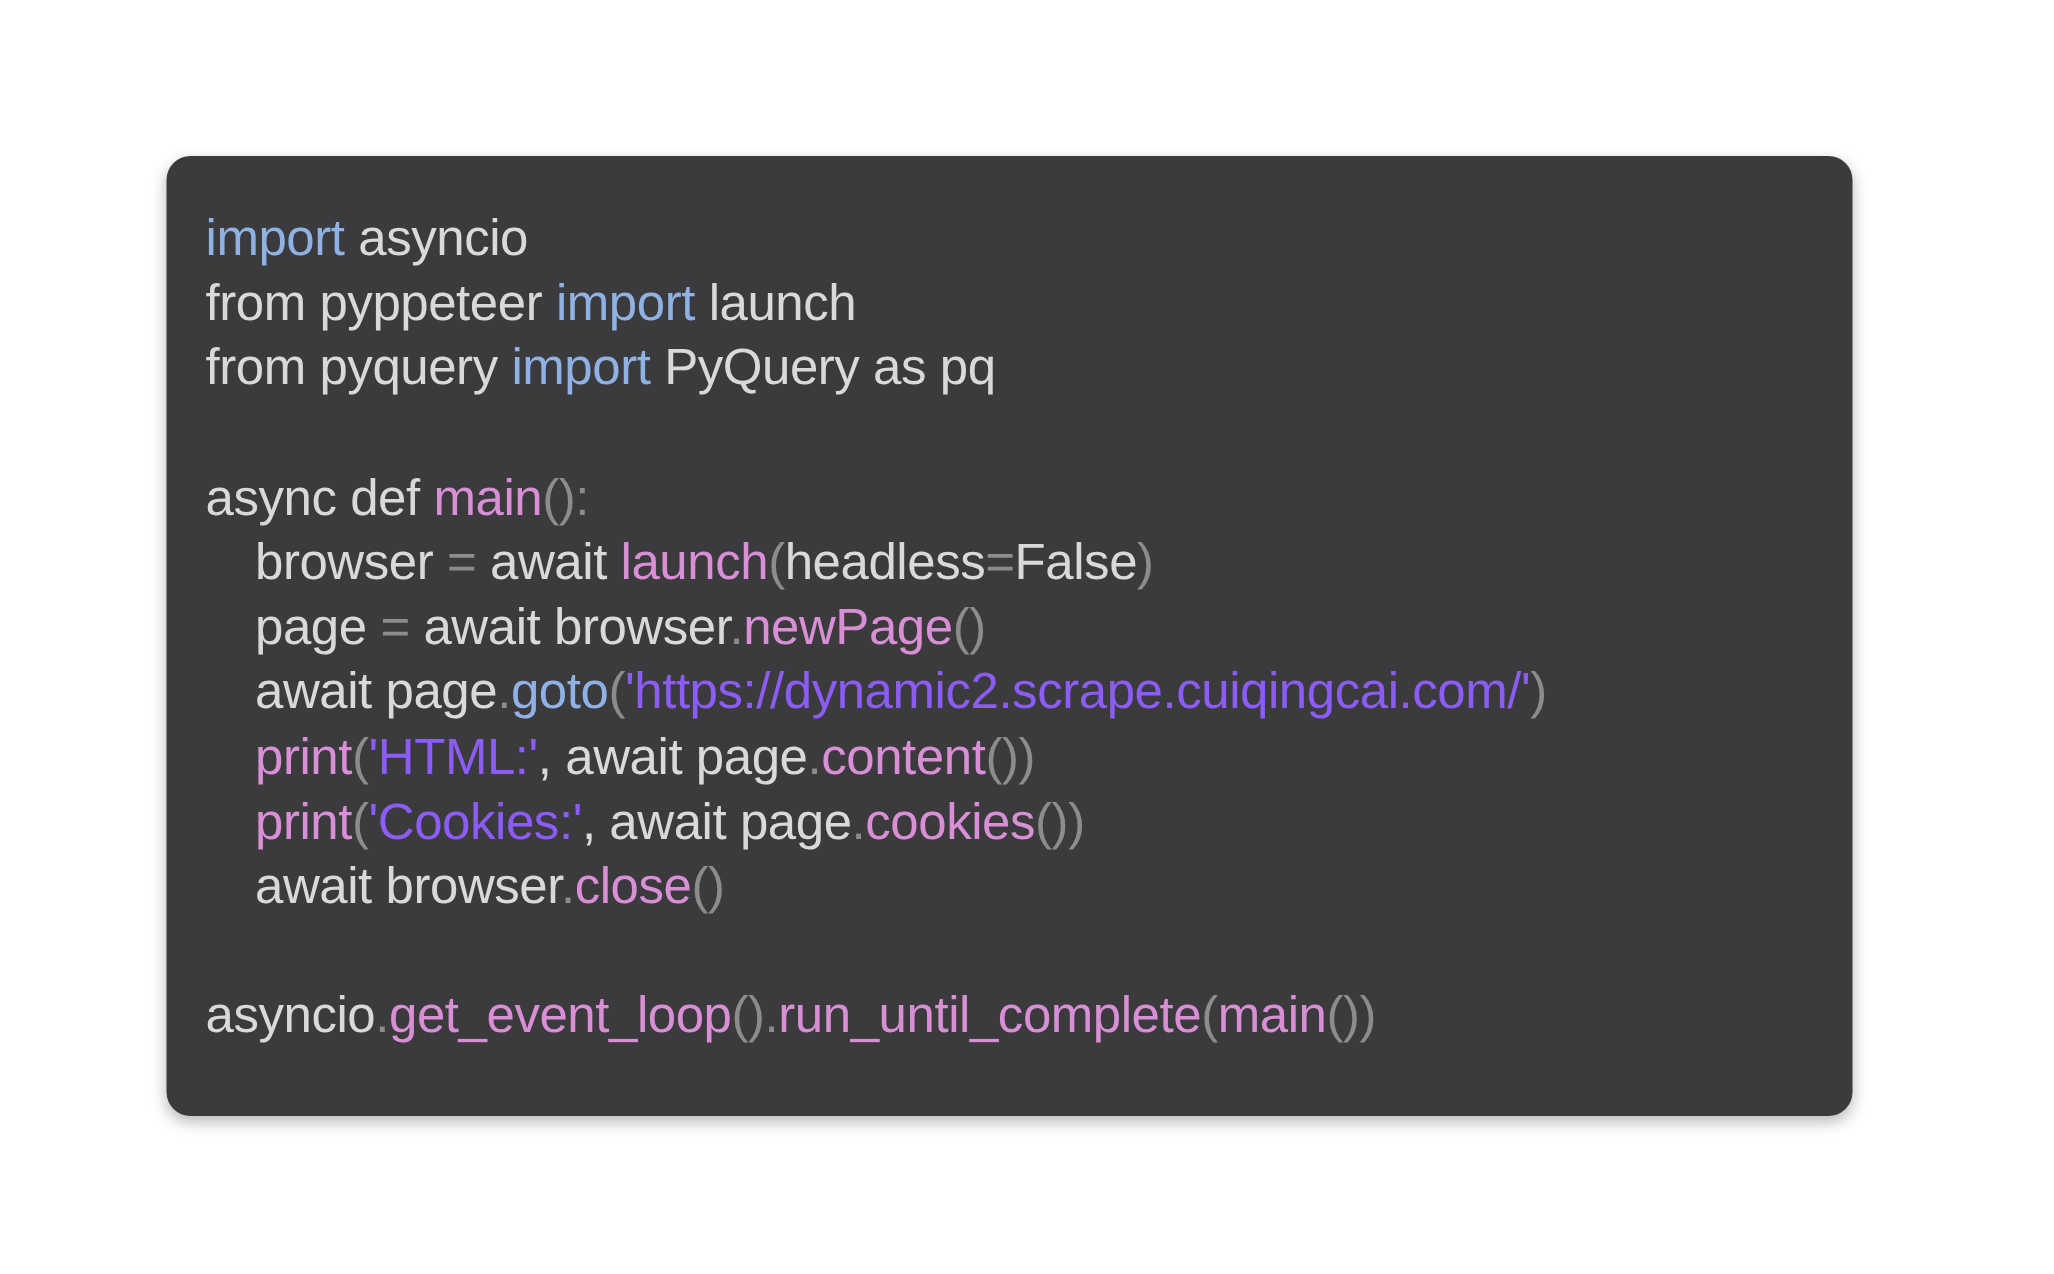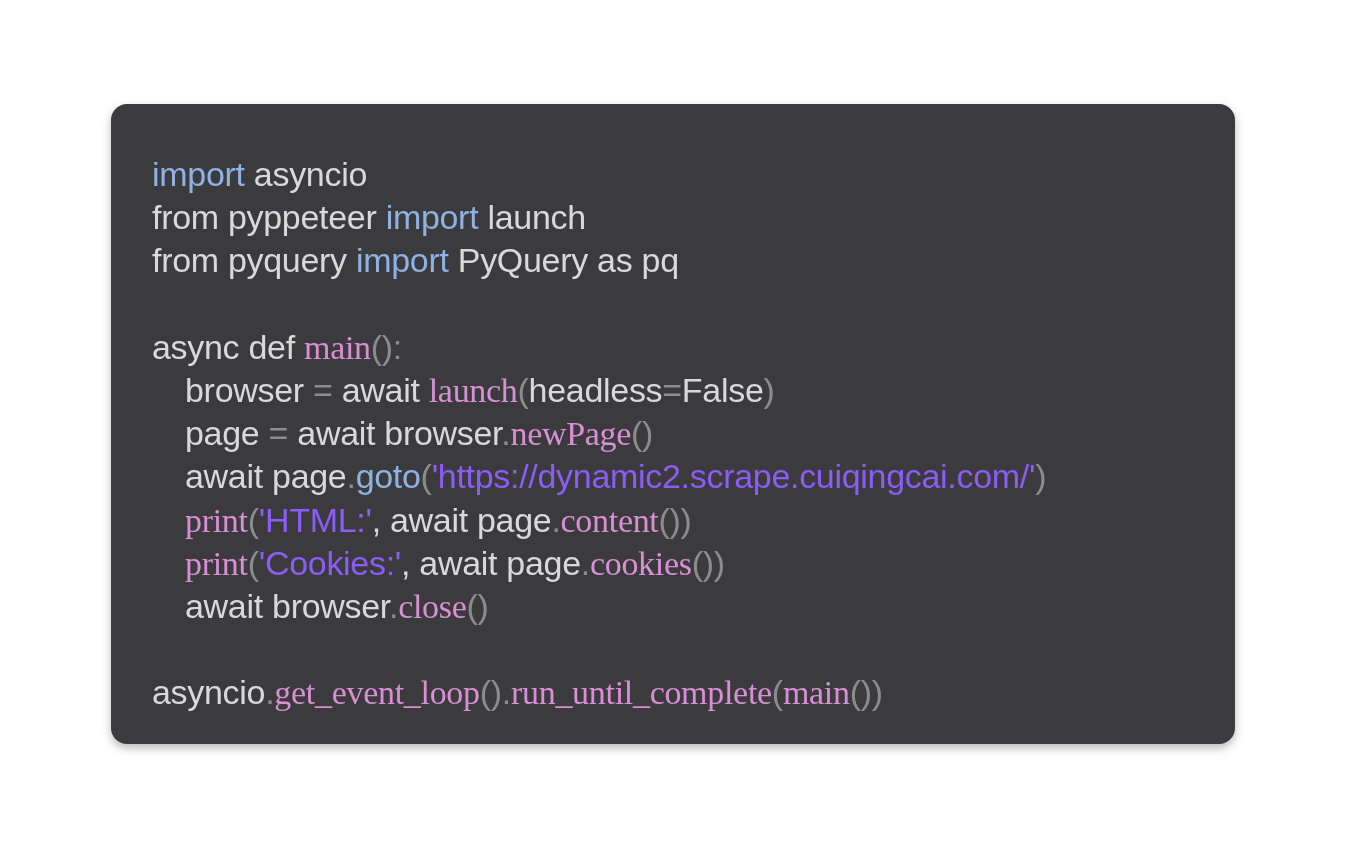--- a/index.html
+++ b/index.html
@@ -18,36 +18,36 @@
       height: 640px;
       background: #3b3b3d;
       border-radius: 16px;
       box-shadow: 0 4px 10px rgba(0,0,0,0.28);
       box-sizing: border-box;
     }
     .code {
       position: absolute;
       left: 137px;
       top: 138px;
-      margin: 15px;
+      margin: 0;
       font-family: "Liberation Sans", "DejaVu Sans", sans-serif;
       font-size: 34px;
       line-height: 43.2px;
       letter-spacing: -0.3px;
       color: #d9d9d9;
       white-space: pre;
     }
     .line {
       display: block;
       height: 43.2px;
       white-space: pre;
     }
     .indent { padding-left: 33px; }
     .kw   { color: #8fb1e3; }
-    .fn   { color: #d88fd5; font-family: Liberation Serif, serif; }
+    .fn   { color: #d88fd5; }
     .pn   { color: #8c8c8c; }
     .str  { color: #8b5cf6; }
     .tx   { color: #d9d9d9; }
   </style>
 </head>
 <body>
 
 <div class="card"></div>
 <pre class="code" id="code-block"><span class="line"><span class="kw">import</span><span class="tx"> asyncio</span></span><span class="line"><span class="tx">from pyppeteer </span><span class="kw">import</span><span class="tx"> launch</span></span><span class="line"><span class="tx">from pyquery </span><span class="kw">import</span><span class="tx"> PyQuery as pq</span></span><span class="line">&nbsp;</span><span class="line"><span class="tx">async def </span><span class="fn">main</span><span class="pn">():</span></span><span class="line indent"><span class="tx">browser </span><span class="pn">=</span><span class="tx"> await </span><span class="fn">launch</span><span class="pn">(</span><span class="tx">headless</span><span class="pn">=</span><span class="tx">False</span><span class="pn">)</span></span><span class="line indent"><span class="tx">page </span><span class="pn">=</span><span class="tx"> await browser</span><span class="pn">.</span><span class="fn">newPage</span><span class="pn">()</span></span><span class="line indent"><span class="tx">await page</span><span class="pn">.</span><span class="kw">goto</span><span class="pn">(</span><span class="str">'https://dynamic2.scrape.cuiqingcai.com/'</span><span class="pn">)</span></span><span class="line indent"><span class="fn">print</span><span class="pn">(</span><span class="str">'HTML:'</span><span class="tx">, await page</span><span class="pn">.</span><span class="fn">content</span><span class="pn">())</span></span><span class="line indent"><span class="fn">print</span><span class="pn">(</span><span class="str">'Cookies:'</span><span class="tx">, await page</span><span class="pn">.</span><span class="fn">cookies</span><span class="pn">())</span></span><span class="line indent"><span class="tx">await browser</span><span class="pn">.</span><span class="fn">close</span><span class="pn">()</span></span><span class="line">&nbsp;</span><span class="line"><span class="tx">asyncio</span><span class="pn">.</span><span class="fn">get_event_loop</span><span class="pn">().</span><span class="fn">run_until_complete</span><span class="pn">(</span><span class="fn">main</span><span class="pn">())</span></span></pre>
 

